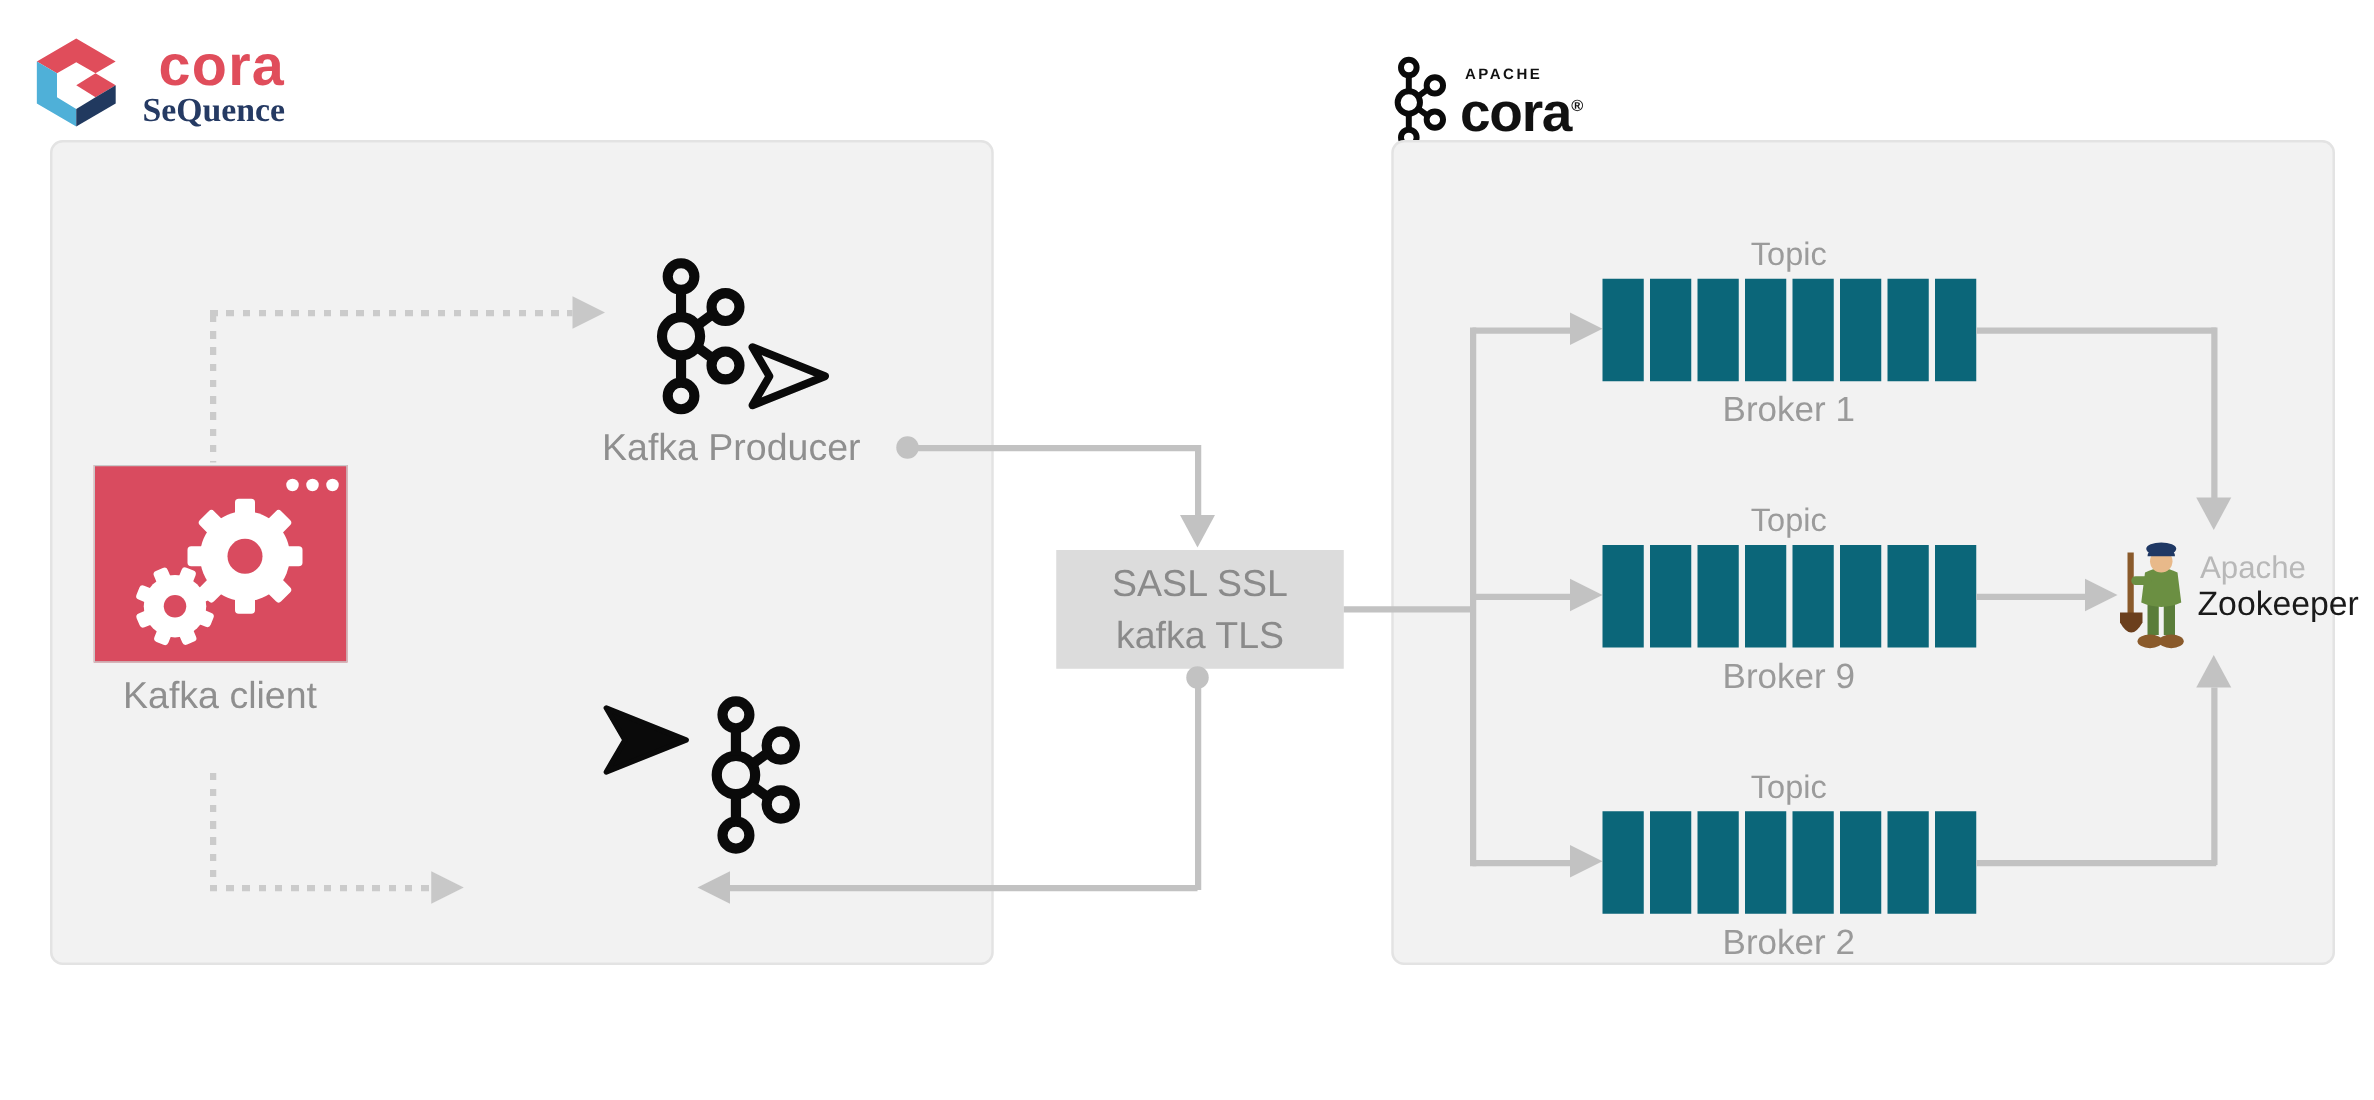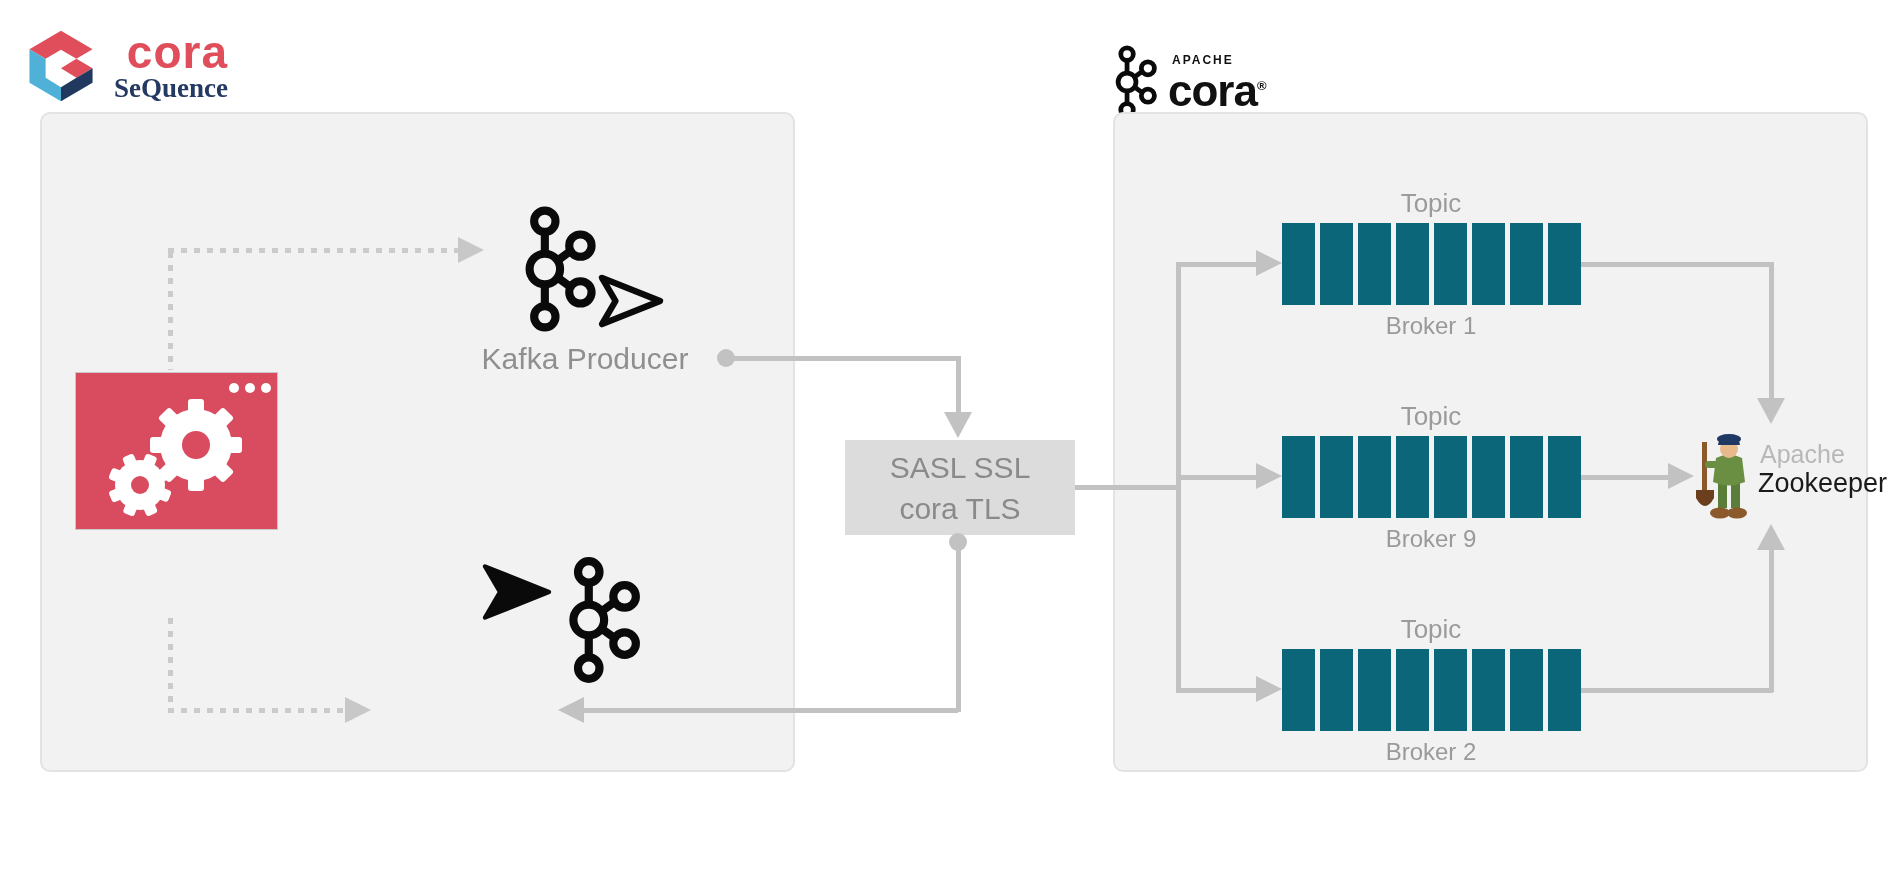--- a/index.html
+++ b/index.html
@@ -39,21 +39,21 @@
 
   
   #config-box{position:absolute;left:75px;top:372px;width:203px;height:158px;background:#d94b5f;
               border:1px solid #c9c9c9;box-sizing:border-box;}
   .win-dot{position:absolute;top:10px;width:10px;height:10px;border-radius:50%;background:#ffffff;}
 
   
   .diagram-label{position:absolute;color:#8f8f8f;font-size:30px;text-align:center;line-height:42px;}
   .topic-label,.broker-label{position:absolute;width:300px;text-align:center;}
   .topic-label{font-size:26px;color:#9b9b9b;}
-  .broker-label{font-size:24px;color:#9a9a9a;}
+  .broker-label{font-size:28px;color:#9a9a9a;}
 
   
   #sasl-box{position:absolute;left:845px;top:440px;width:230px;height:95px;background:#dcdcdc;
             color:#8a8a8a;font-size:30px;line-height:41px;text-align:center;
             display:flex;flex-direction:column;justify-content:center;}
 
   
   .partitions{position:absolute;left:1282px;width:299px;height:82px;display:flex;gap:5px;}
   .partition{flex:1;background:#0b6679;}
 
@@ -141,20 +141,21 @@
           <rect x="-6" y="-32" width="12" height="12" rx="3" transform="rotate(247)"></rect>
           <rect x="-6" y="-32" width="12" height="12" rx="3" transform="rotate(292)"></rect>
           <rect x="-6" y="-32" width="12" height="12" rx="3" transform="rotate(337)"></rect>
           <circle r="25"></circle>
         </g>
         <circle r="9" fill="#d94b5f"></circle>
       </g>
     </svg>
   </div>
   <div class="diagram-label" style="left:56px;top:536px;width:240px;">
+    <div>Kafka client</div>
   </div>
 
   <svg style="position:absolute;left:512px;top:206px;" width="86" height="126" viewBox="0 0 84 124">
     <use href="#kafka-icon-sym"></use>
   </svg>
   <svg style="position:absolute;left:596px;top:272px;" width="70" height="58" viewBox="0 0 72 60">
     <path d="M6,6 L66,30 L6,54 L20,30 Z" fill="none" stroke="#0a0a0a" stroke-width="6.5" stroke-linejoin="round"></path>
   </svg>
   <div class="diagram-label" style="left:435px;top:338px;width:300px;">Kafka Producer</div>
 
@@ -168,21 +169,21 @@
   <div class="dotted-v" style="left:168px;top:252px;height:118px;"></div>
   <div class="dotted-h" style="left:168px;top:248px;width:290px;"></div>
   <div class="arr dotted right" style="left:458px;top:237px;"></div>
 
   <div class="dotted-v" style="left:168px;top:618px;height:94px;"></div>
   <div class="dotted-h" style="left:168px;top:708px;width:177px;"></div>
   <div class="arr dotted right" style="left:345px;top:697px;"></div>
 
   <div id="sasl-box">
     <div>SASL SSL</div>
-    <div>cora TLS</div>
+    <div>kafka TLS</div>
   </div>
 
   <div class="dot" style="left:717px;top:349px;"></div>
   <div class="line-h" style="left:726px;top:356px;width:234px;"></div>
   <div class="line-v" style="left:956px;top:356px;height:58px;"></div>
   <div class="arr down" style="left:944px;top:412px;"></div>
 
   <div class="line-h" style="left:1075px;top:485px;width:105px;"></div>
   <div class="line-v" style="left:1176px;top:262px;height:431px;"></div>
 

